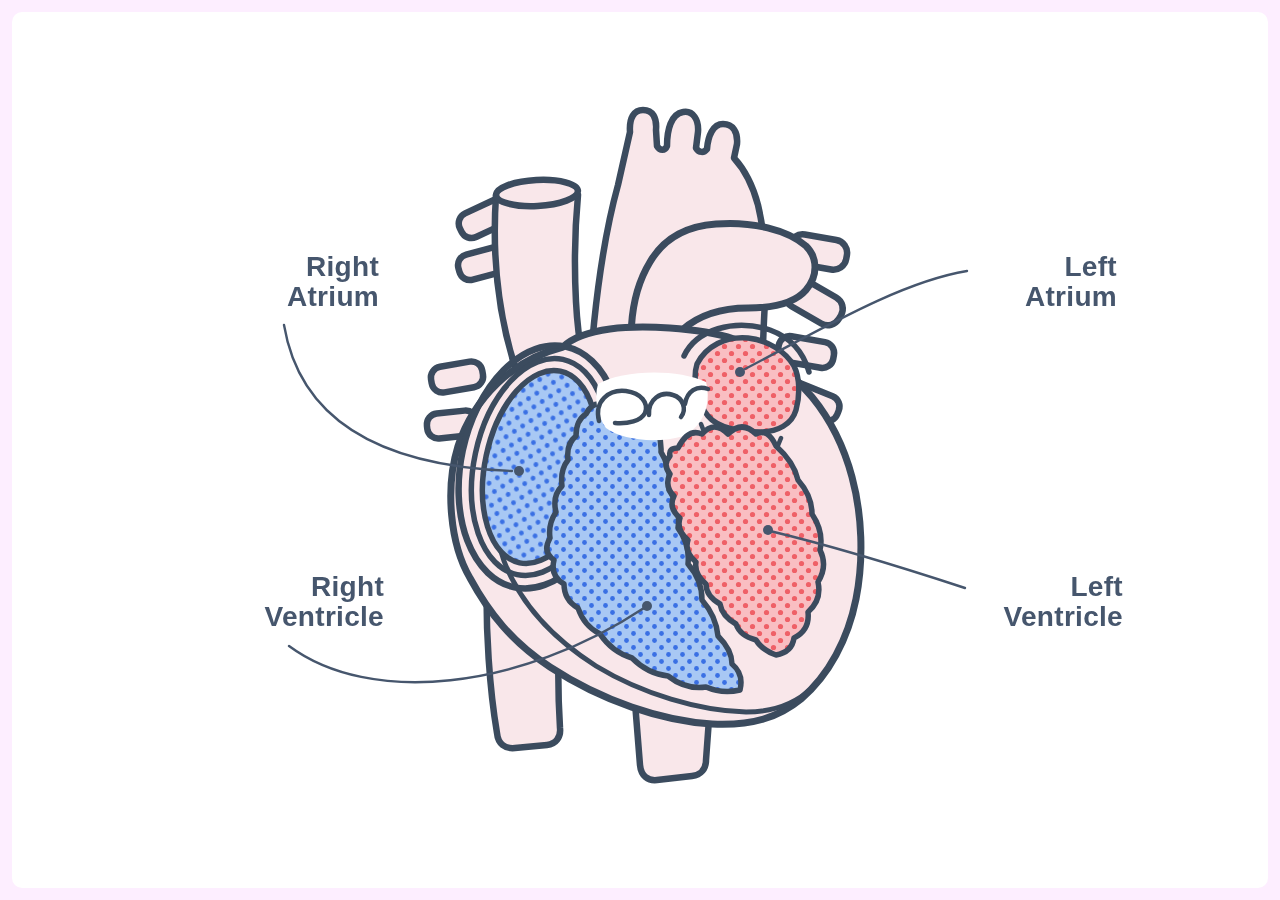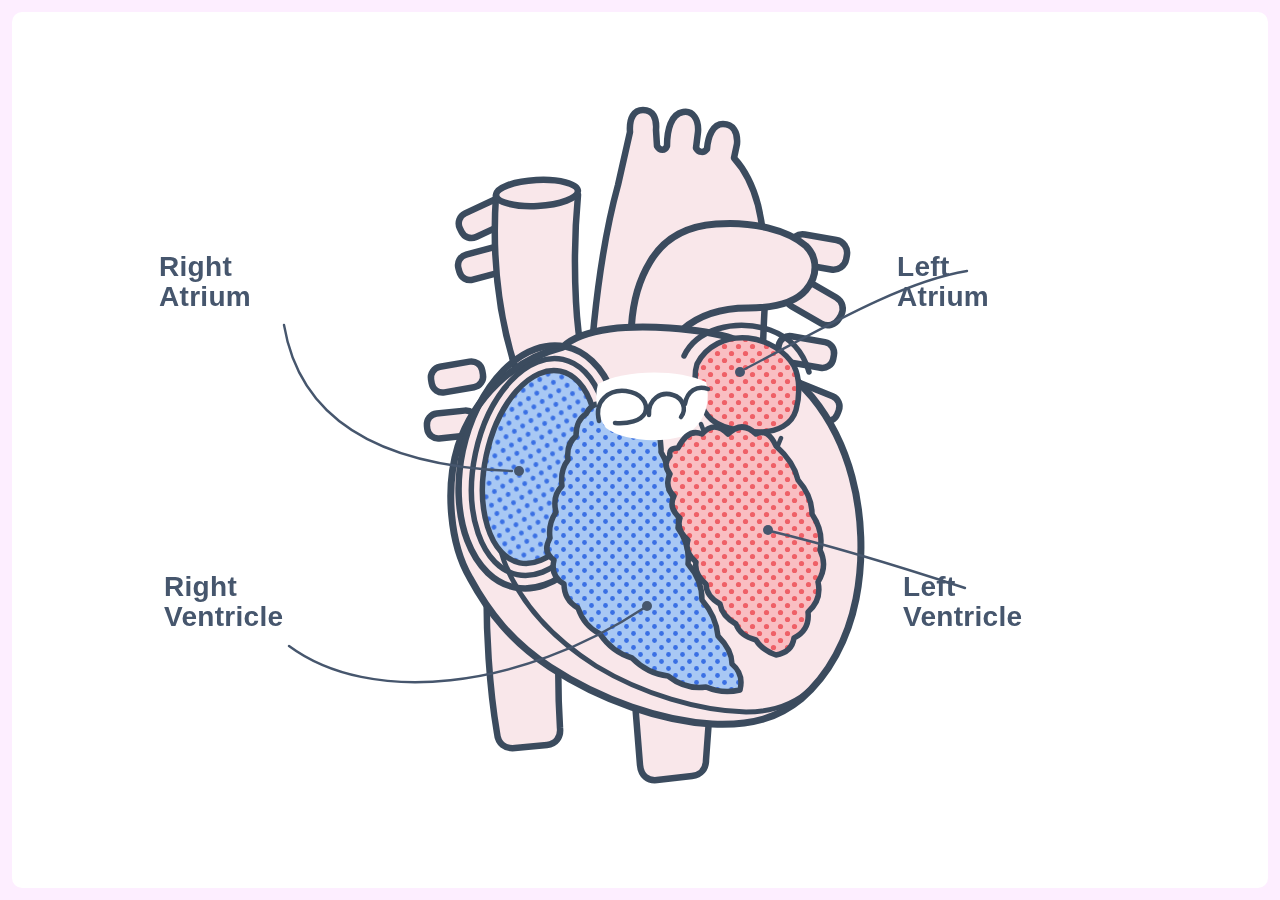--- a/index.html
+++ b/index.html
@@ -27,21 +27,21 @@
   .white-blob{fill:var(--surface,#ffffff);stroke:none;}
   .curl{fill:none;stroke:var(--outline,#3b4b5e);stroke-width:4.5;stroke-linecap:round;}
   .leader{fill:none;stroke:var(--label-text,#46566d);stroke-width:2.4;stroke-linecap:round;}
   .leader-dot{fill:var(--label-text,#46566d);}
   .dotB{fill:var(--blue-dot,#3a70e4);}
   .dotR{fill:var(--red-dot,#ef6067);}
   .baseB{fill:var(--blue-base,#a8c8f4);}
   .baseR{fill:var(--red-base,#f9bec2);}
 
   .label{
-    position:absolute;width:220px;text-align:left;
+    position:absolute;width:220px;text-align:right;
     color:var(--label-text,#46566d);
     font-size:28px;font-weight:700;line-height:30px;letter-spacing:.3px;
   }
 </style>
 </head>
 <body>
 
 <div class="canvas"></div>
 
 <svg class="art" viewBox="0 0 1280 900" aria-hidden="true">

